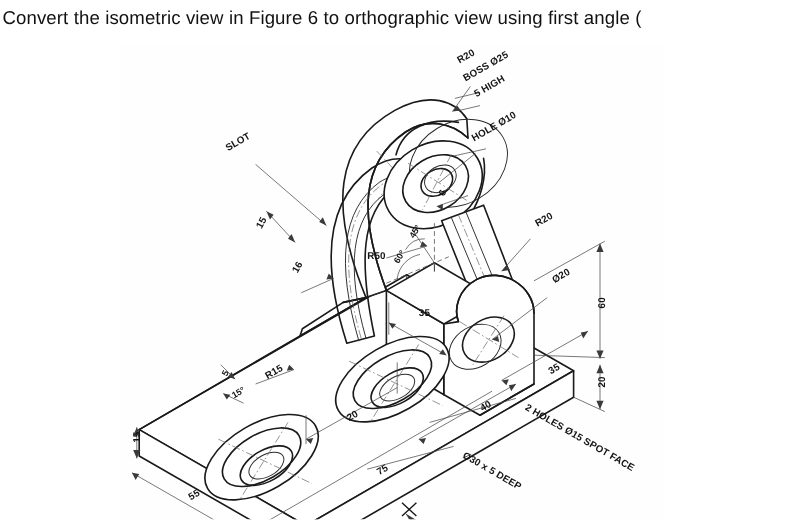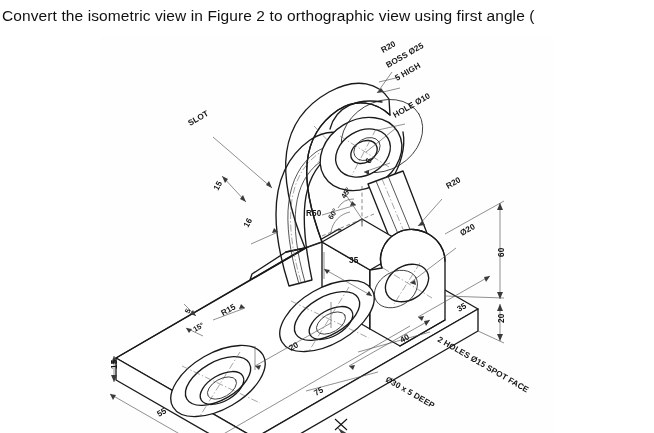--- a/index.html
+++ b/index.html
@@ -103,21 +103,21 @@
     fill: none;
     stroke: #111111;
     stroke-width: 1.1;
   }
 </style>
 </head>
 <body>
 
 <div id="page">
 
-  <div id="question-line">Convert the isometric view in Figure 2 to orthographic view using first angle (</div>
+  <div id="question-line">Convert the isometric view in Figure 6 to orthographic view using first angle (</div>
 
   <div id="figure-wrap">
     <svg width="454" height="397" viewBox="0 0 454 397">
 
       <g>
 
         <path class="face" d="M 16,322 L 239,193 L 378,273 L 155,402 Z"></path>
 
         <path class="face" d="M 16,322 L 16,344 L 155,424 L 155,402 Z"></path>
 

